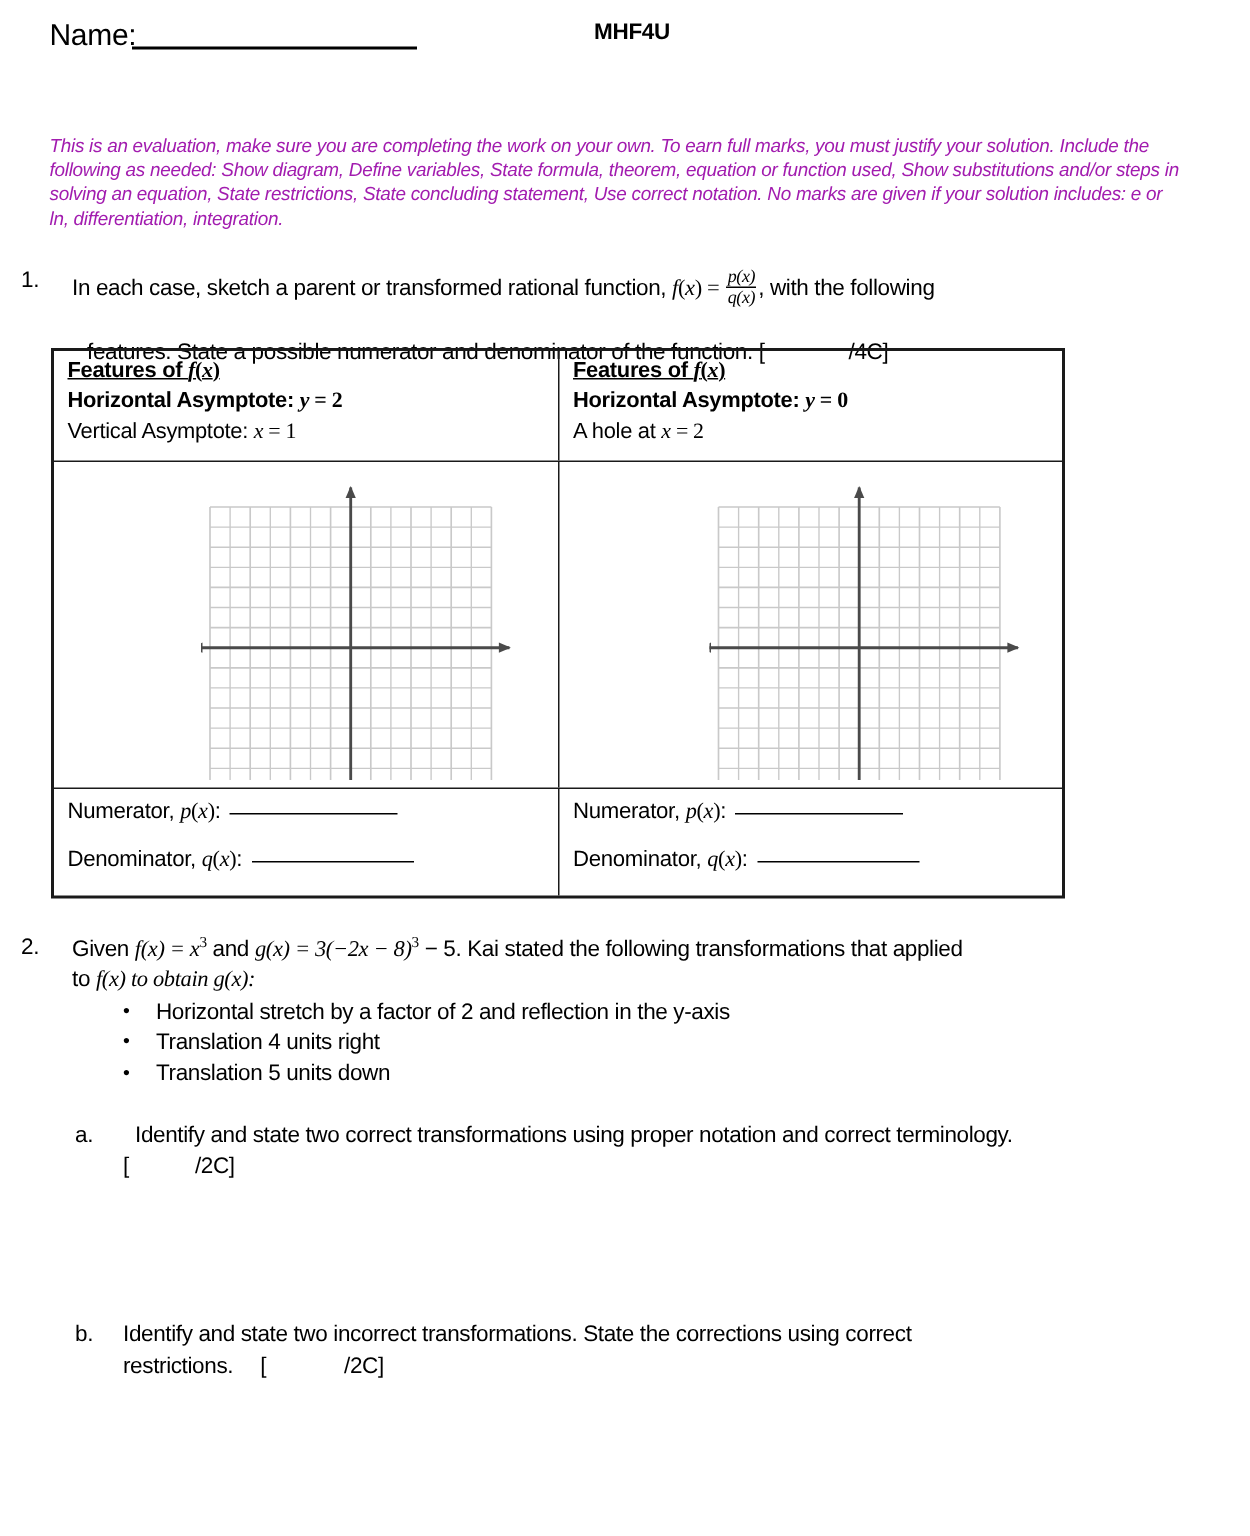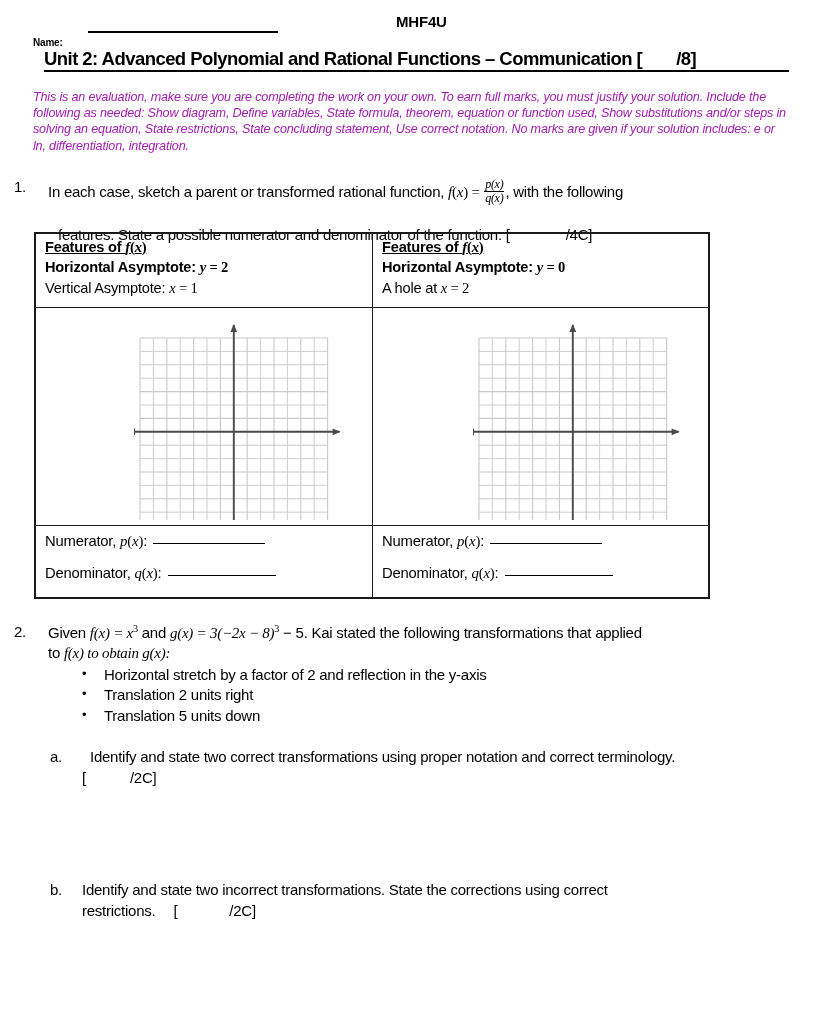--- a/index.html
+++ b/index.html
@@ -25,24 +25,23 @@
   
   .header-row {
     position: absolute;
     left: 0; top: 10px;
     width: 833px;
     height: 26px;
   }
   .name-label {
     position: absolute;
     left: 33px; top: 3px;
-    font-size: 10px;
-    font-weight: bold;
-    letter-spacing: -0.2px;
-    margin-top: 24px;
+    font-size: 20px;
+    font-weight: normal;
+    letter-spacing: -0.2px;
   }
   .name-rule {
     position: absolute;
     left: 88px; top: 21px;
     width: 190px; height: 0;
     border-bottom: 2.2px solid #000;
   }
   .course-code {
     position: absolute;
     left: 396px; top: 3px;
@@ -248,21 +247,20 @@
 <body>
 
 <div class="page">
 
   <div class="header-row">
     <span class="name-label">Name:</span>
     <span class="name-rule"></span>
     <span class="course-code">MHF4U</span>
   </div>
 
-  <div class="doc-title"><span>Unit 2: Advanced Polynomial and Rational Functions – Communication [</span><span class="mark-gap"></span><span>/8]</span></div>
 
   <div class="instructions">This is an evaluation, make sure you are completing the work on your own. To earn full marks, you must justify your solution. Include the following as needed: Show diagram, Define variables, State formula, theorem, equation or function used, Show substitutions and/or steps in solving an equation, State restrictions, State concluding statement, Use correct notation. No marks are given if your solution includes: e or ln, differentiation, integration.</div>
 
   <div class="q1">
     <span class="q1-num">1.</span>
     <div class="q1-line1"><span>In each case, sketch a parent or transformed rational function, </span><span class="mi">f</span><span class="mn">(</span><span class="mi">x</span><span class="mn">) = </span><span class="frac"><span class="num mi">p(x)</span><span class="den mi">q(x)</span></span><span>, with the following</span></div>
     <div class="q1-line2"><span>features. State a possible numerator and denominator of the function. [</span><span class="mk-gap"></span><span>/4C]</span></div>
   </div>
 
   <div class="table">
@@ -384,21 +382,21 @@
 
   </div>
 
   <div class="q2">
     <span class="q2-num">2.</span>
     <div class="q2-l1"><span>Given </span><span class="mi">f</span><span class="mi">(x) = x</span><sup class="expn">3</sup><span> and  </span><span class="mi">g</span><span class="mi">(x) = 3(−2x − 8)</span><sup class="expn">3</sup><span> − 5. Kai stated the following transformations that applied</span></div>
     <div class="q2-l2"><span>to </span><span class="mi">f</span><span class="mi">(x) to obtain </span><span class="mi">g</span><span class="mi">(x):</span></div>
 
     <ul class="bullets">
       <li>Horizontal stretch by a factor of 2 and reflection in the y-axis</li>
-      <li>Translation 2 units right</li>
+      <li>Translation 4 units right</li>
       <li>Translation 5 units down</li>
     </ul>
 
     <div class="sub-a">
       <span class="lbl">a.</span>
       <span class="txt">Identify and state two correct transformations using proper notation and correct terminology.</span>
       <span class="mark"><span>[</span><span class="mk-gap2"></span><span>/2C]</span></span>
     </div>
 
     <div class="sub-b">

